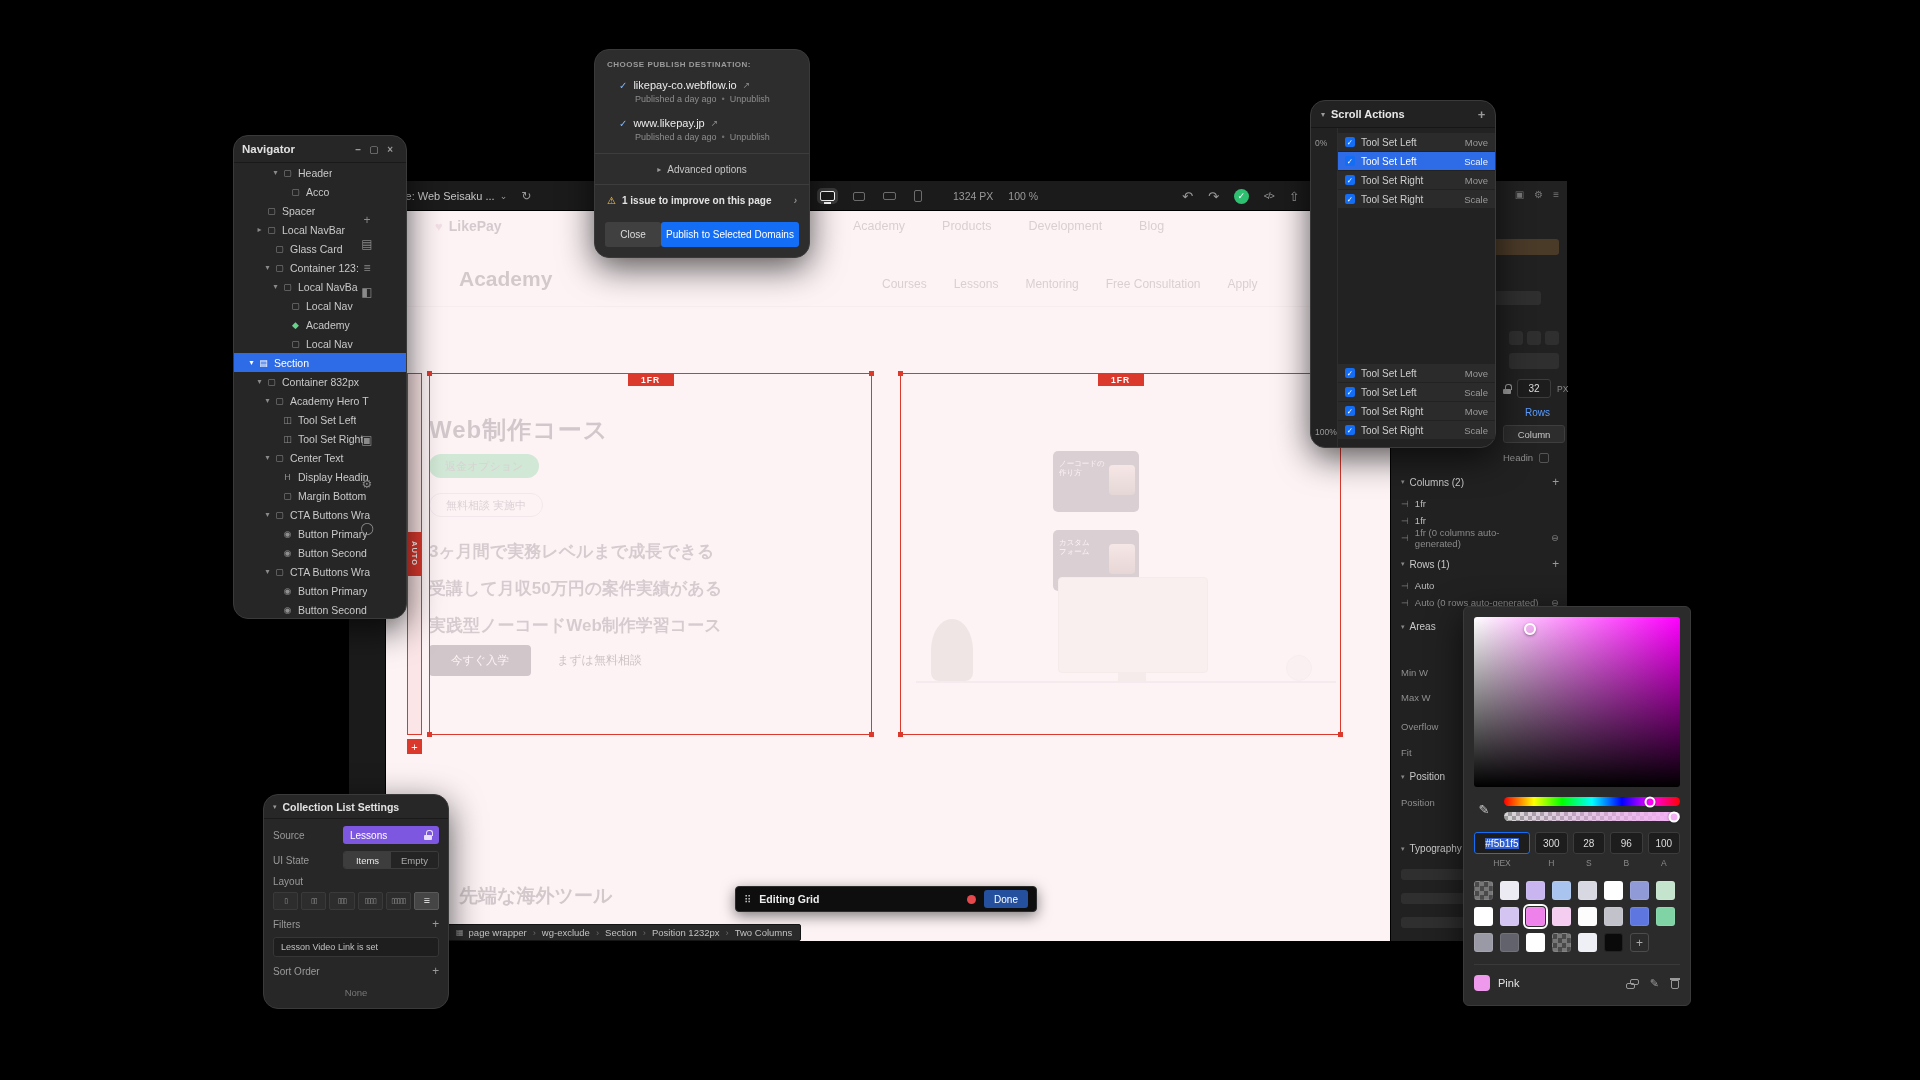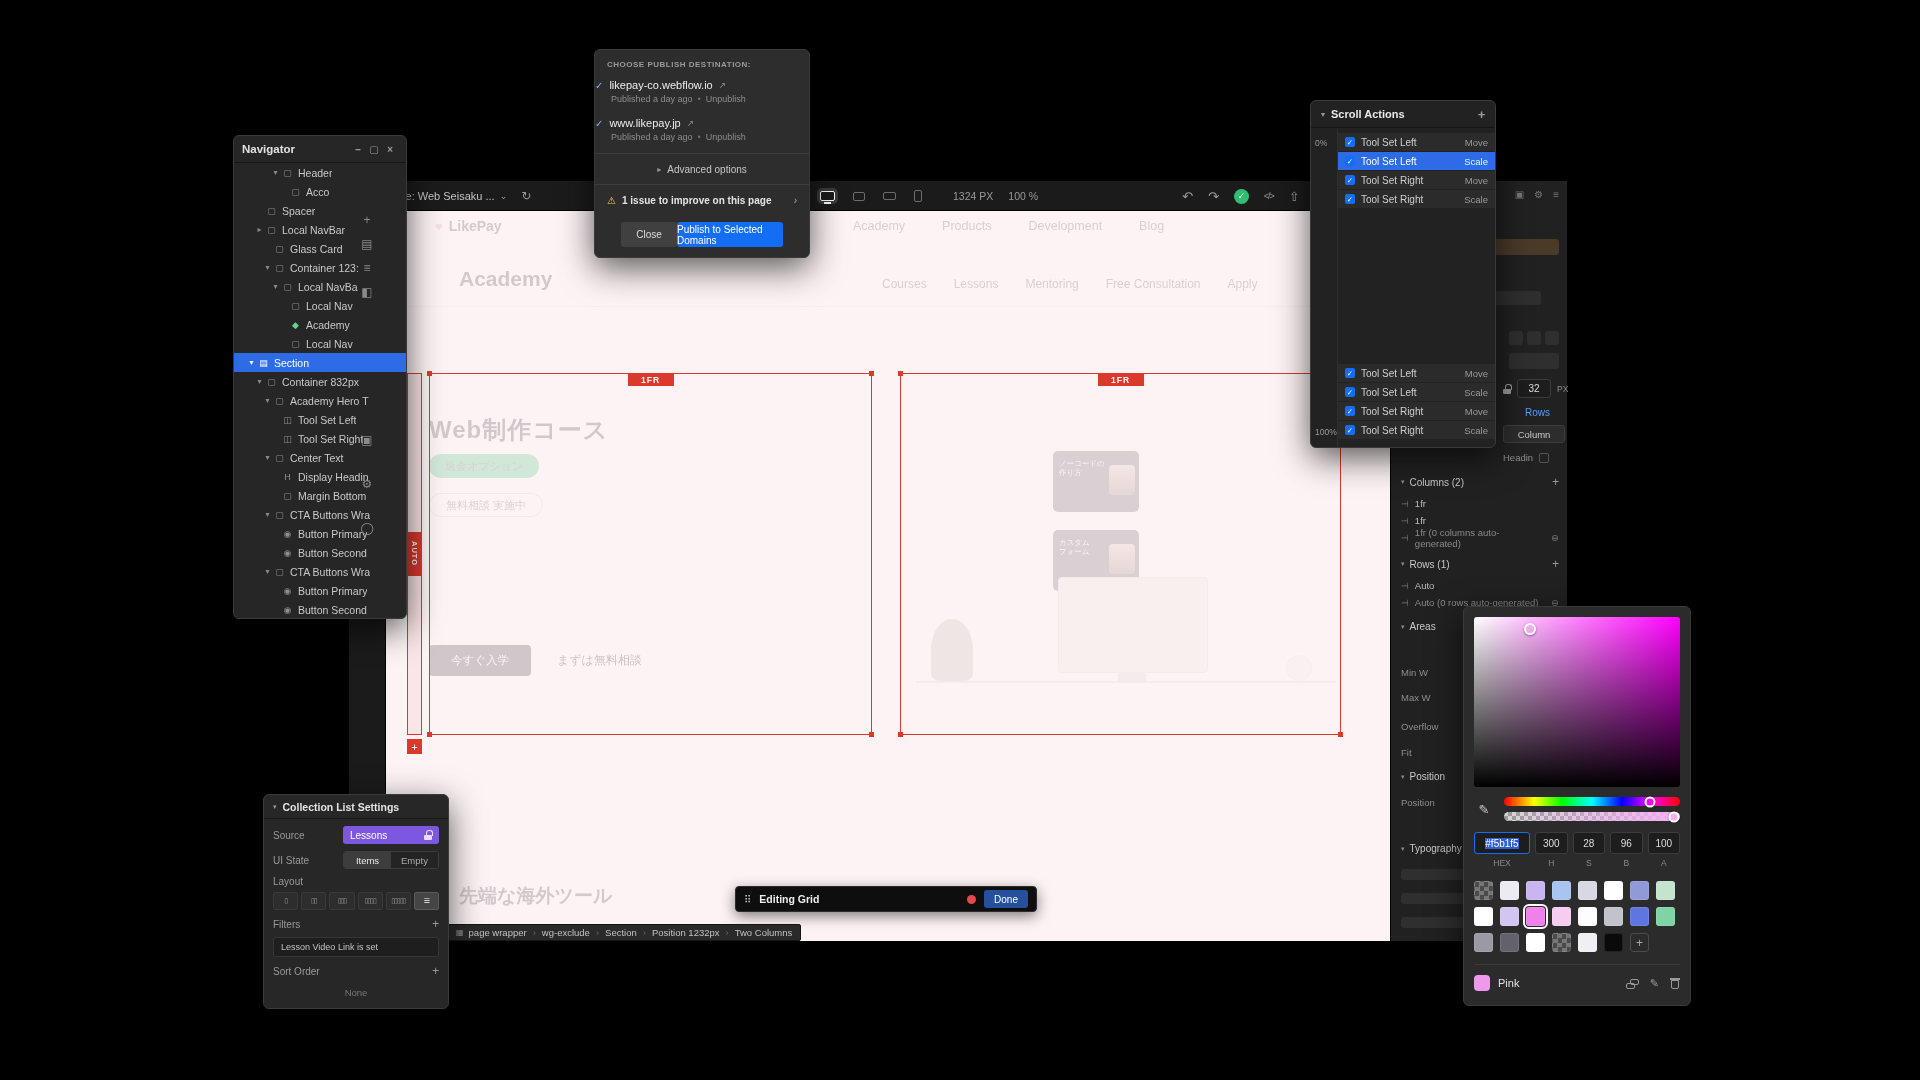--- a/index.html
+++ b/index.html
@@ -1,19 +1,19 @@
 <!DOCTYPE html>
 <html><head>
 <meta charset="utf-8">
 <style>
   *{margin:0;padding:0;box-sizing:border-box}
   html,body{background:#000}
   body{width:1920px;height:1080px;position:relative;overflow:hidden;
        font-family:"Liberation Sans","DejaVu Sans",sans-serif;color:#ccc}
-  .panel{position:absolute;background:#242424;border:1px solid #3a3a3a;border-radius:6px;
+  .panel{position:absolute;background:#242424;border:1px solid #3a3a3a;border-radius:15px;
          box-shadow:0 10px 34px rgba(0,0,0,.65)}
   .gi{font-style:normal;display:inline-flex;align-items:center;justify-content:center;color:#9a9a9a}
   .plus::before{content:"+"}
   .skel{background:#2f2f2f;border-radius:3px;display:inline-block}
 
   
   #designer{position:absolute;left:349px;top:181px;width:1041px;height:760px;background:#191919}
   #topbar{position:absolute;left:0;right:0;top:0;height:30px;background:#1b1b1b;border-bottom:1px solid #000}
   #leftbar{position:absolute;left:0;top:30px;bottom:0;width:37px;background:#1b1b1b;border-right:1px solid #000}
   #canvas{position:absolute;left:37px;top:30px;right:0;bottom:0;background:#fff;overflow:hidden}
@@ -102,33 +102,33 @@
   .nav-row .expander{width:11px;font-size:8px;color:#8a8a8a;text-align:center;flex:none}
   .nav-row.sel .expander{color:#fff}
   .nav-row .el-icon{width:13px;font-size:9px;color:#8f8f8f;text-align:center;flex:none;margin-right:4px}
   .nav-row.sel .el-icon{color:#fff}
   .nav-row .el-icon.green{color:#63d489}
   .nav-label{overflow:hidden;text-overflow:ellipsis}
 
   
   #publish{left:594px;top:49px;width:216px;z-index:8;background:#2d2d2d}
   .pub-head{padding:10px 12px 6px;font-size:8px;letter-spacing:.5px;color:#9a9a9a;font-weight:bold}
-  .pub-row{padding:4px 0 9px}
+  .pub-row{padding:4px 24px 9px}
   .pub-line1{display:flex;align-items:center;gap:6px;font-size:11px;color:#ececec}
   .pub-check::before{content:"✓"} .pub-check{color:#7db6ff;font-size:10px}
   .gi-ext::before{content:"↗"} .pub-ext{font-size:9px;color:#8a8a8a}
   .pub-meta{margin-left:16px;margin-top:3px;font-size:9px;color:#8d8d8d;display:flex;align-items:center;gap:5px}
   .dotsep::before{content:"•";color:#6f6f6f}
   .pub-div{border-top:1px solid #3d3d3d;margin:2px 0}
   .pub-adv{display:flex;align-items:center;justify-content:center;gap:6px;height:26px;font-size:10px;color:#c6c6c6}
   .pub-adv::before{content:"▸";font-size:8px;color:#9a9a9a}
   .pub-issue{display:flex;align-items:center;gap:6px;padding:8px 12px;font-size:10px;color:#e3e3e3;font-weight:bold}
   .warn::before{content:"⚠"} .pub-issue .warn{color:#f3c14b;font-size:10px}
   .chev-r::before{content:"›"} .pub-issue .chev-r{margin-left:auto;color:#8a8a8a}
-  .pub-foot{display:flex;padding:8px 26px 10px}
+  .pub-foot{display:flex;padding:8px 10px 10px}
   .btn{display:flex;align-items:center;justify-content:center;border-radius:3px;font-size:10px;height:25px;cursor:pointer}
   .btn.gray{background:#404040;color:#ddd;width:56px;flex:none}
   .btn.blue{background:#146ef5;color:#fff;flex:1}
 
   
   #scroll-actions{left:1310px;top:100px;width:186px;height:348px;z-index:5;background:#222}
   .sa-head{height:27px;display:flex;align-items:center;gap:6px;padding:0 10px;border-bottom:1px solid #161616;font-size:11px;font-weight:bold;color:#e8e8e8}
   .caret-d::before{content:"▾"} .sa-head .caret-d{font-size:8px;color:#9a9a9a}
   .sa-head .plus{margin-left:auto;color:#9a9a9a;font-size:13px}
   .sa-body{position:absolute;top:27px;left:0;right:0;bottom:0}
@@ -292,20 +292,26 @@
             <span class="subnav-link">Lessons</span>
             <span class="subnav-link">Mentoring</span>
             <span class="subnav-link">Free Consultation</span>
             <span class="subnav-link">Apply</span>
           </div>
         <div class="subnav-rule"></div>
 
         <div class="hero-h1">Web制作コース</div>
         <div class="badge solid">返金オプション</div>
         <div class="badge outline">無料相談 実施中</div>
+        <div class="hero-lines">
+
+        <div class="hero-line">3ヶ月間で実務レベルまで成長できる</div>
+            <div class="hero-line">受講して月収50万円の案件実績がある</div>
+            <div class="hero-line">実践型ノーコードWeb制作学習コース</div>
+          </div>
         <div class="hero-ctas">
           <span class="cta-dark">今すぐ入学</span>
           <span class="cta-text">まずは無料相談</span>
         </div>
 
         <div class="cards">
 
             <div class="vcard">
               <div class="vl">ノーコードの</div>
               <div class="vl">作り方</div>

